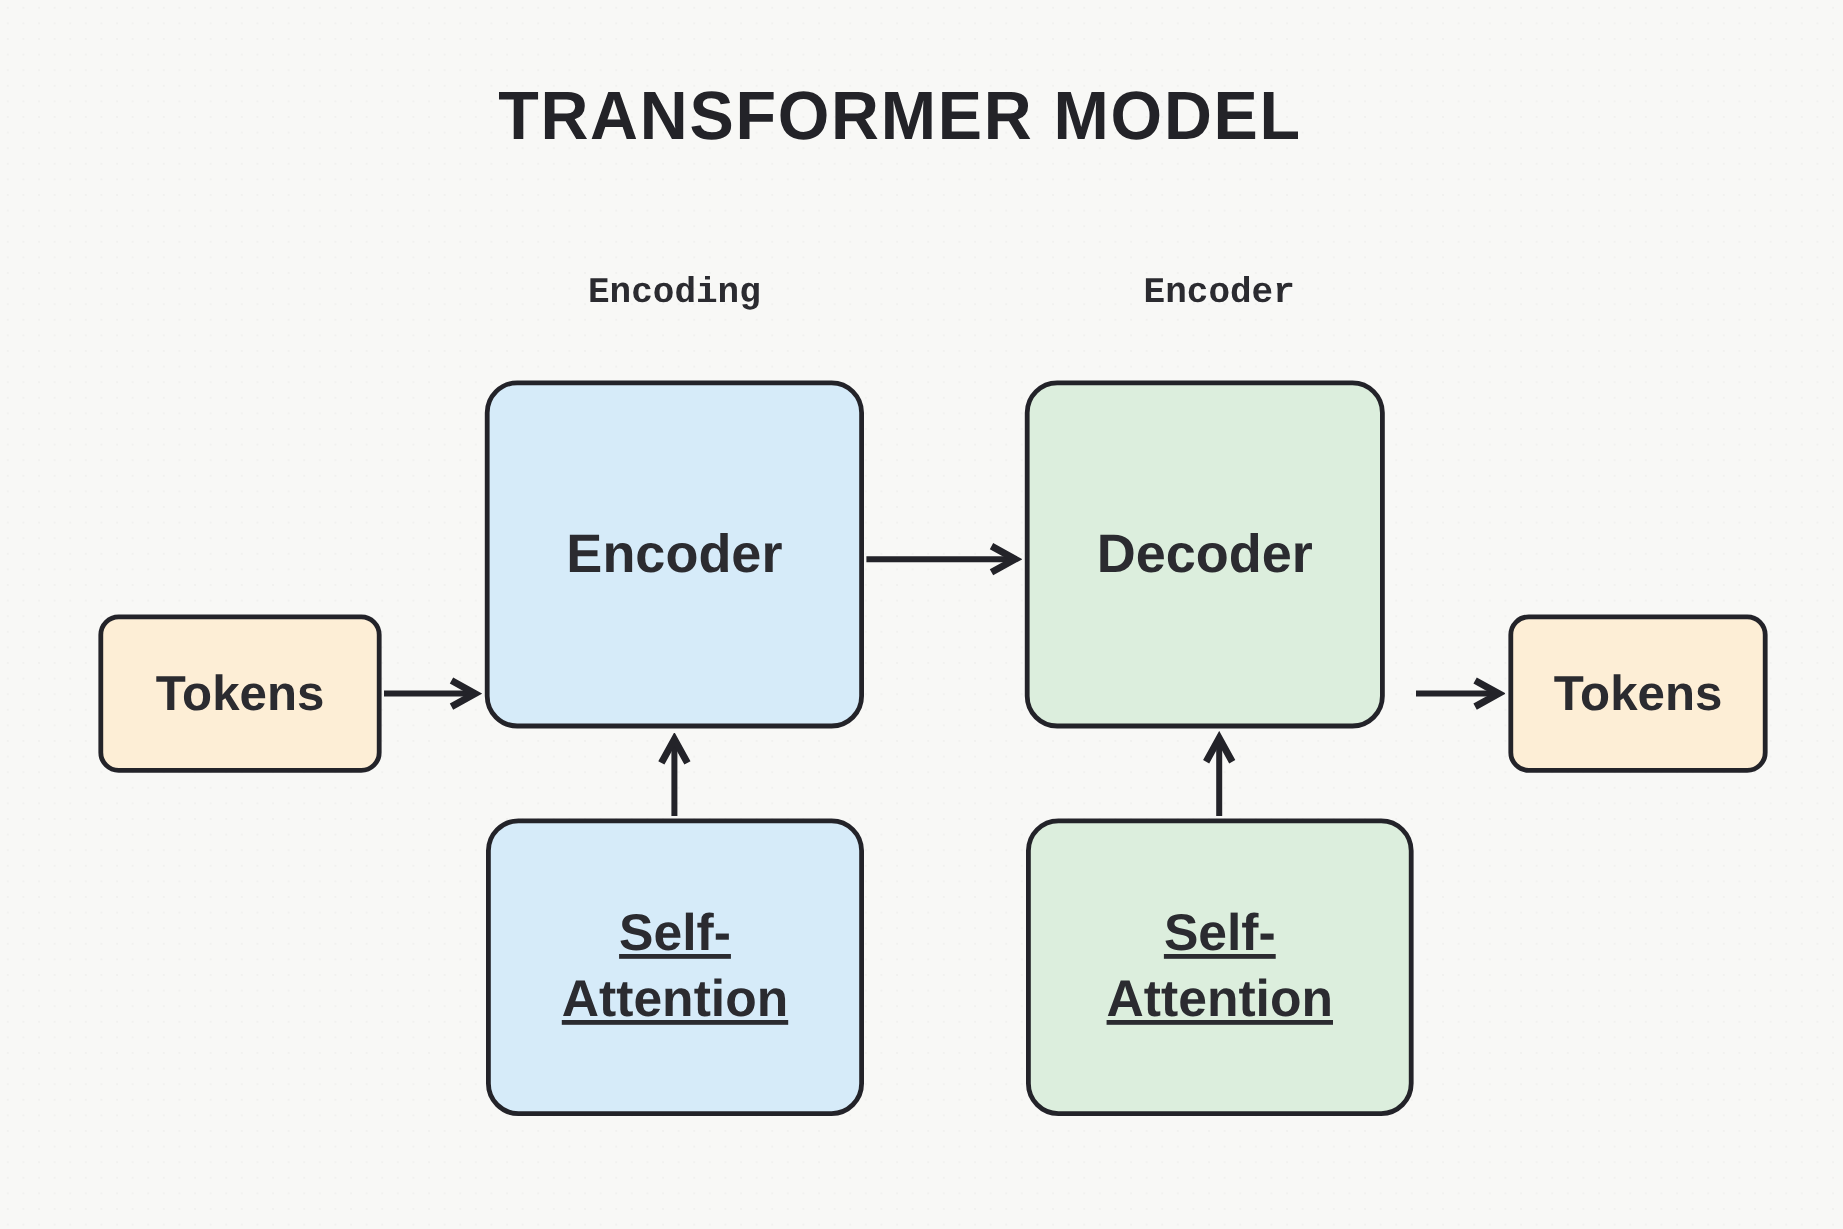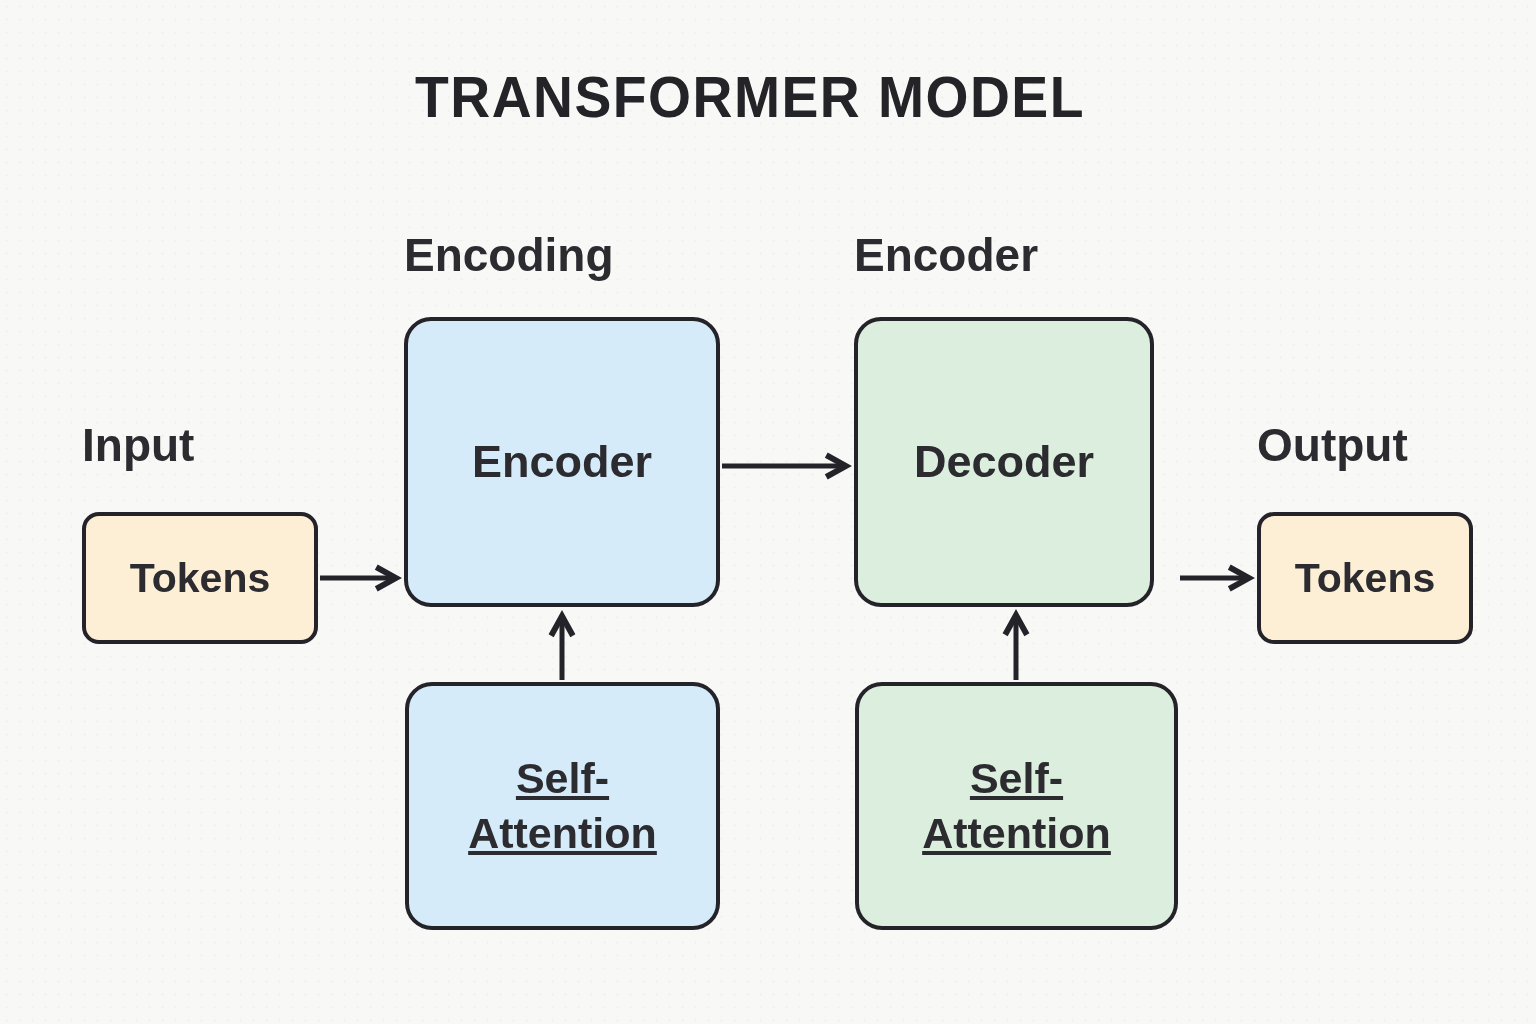--- a/index.html
+++ b/index.html
@@ -32,23 +32,25 @@
     width: 1500px;
     text-align: center;
     font-size: 57px;
     font-weight: bold;
     letter-spacing: 1.5px;
     color: #232328;
     transform: scaleX(0.97);
   }
   .section-label {
     position: absolute;
-    font-size: 46px;
+    text-align: center;
+    font-size: 30px;
     font-weight: 600;
     color: var(--text);
+    font-family: Liberation Mono, monospace;
   }
   .lbl-encoding { left: 404px; top: 228px; width: 316px; }
   .lbl-decoding { left: 854px; top: 228px; width: 324px; }
   .lbl-input    { left: 82px;  top: 418px; width: 236px; }
   .lbl-output   { left: 1257px; top: 418px; width: 216px; }
   .node {
     position: absolute;
     border: 4px solid var(--stroke);
     border-radius: 27px;
     display: flex;
@@ -75,22 +77,20 @@
 </style>
 </head>
 <body>
 
 <div class="canvas">
 
   <h1 class="title">TRANSFORMER MODEL</h1>
 
   <div class="section-label lbl-encoding">Encoding</div>
   <div class="section-label lbl-decoding">Encoder</div>
-  <div class="section-label lbl-input">Input</div>
-  <div class="section-label lbl-output">Output</div>
 
   <div class="node node-encoder">
     <span>Encoder</span>
   </div>
 
   <div class="node node-decoder">
     <span>Decoder</span>
   </div>
 
   <div class="node node-sa-enc">

